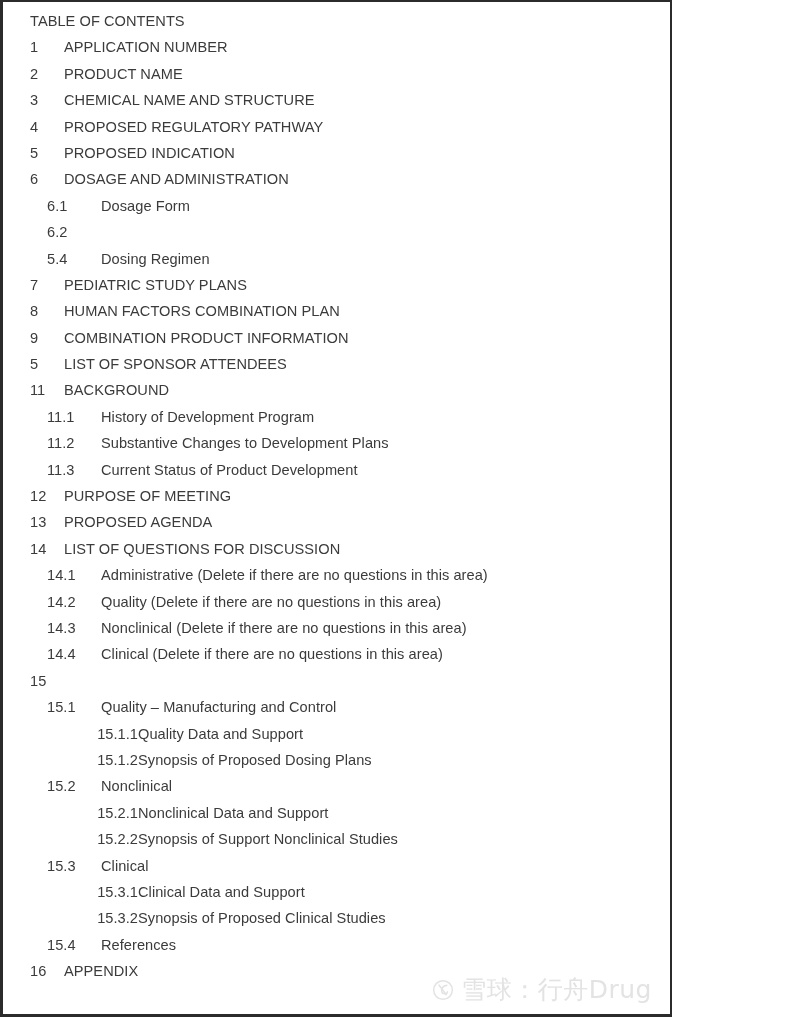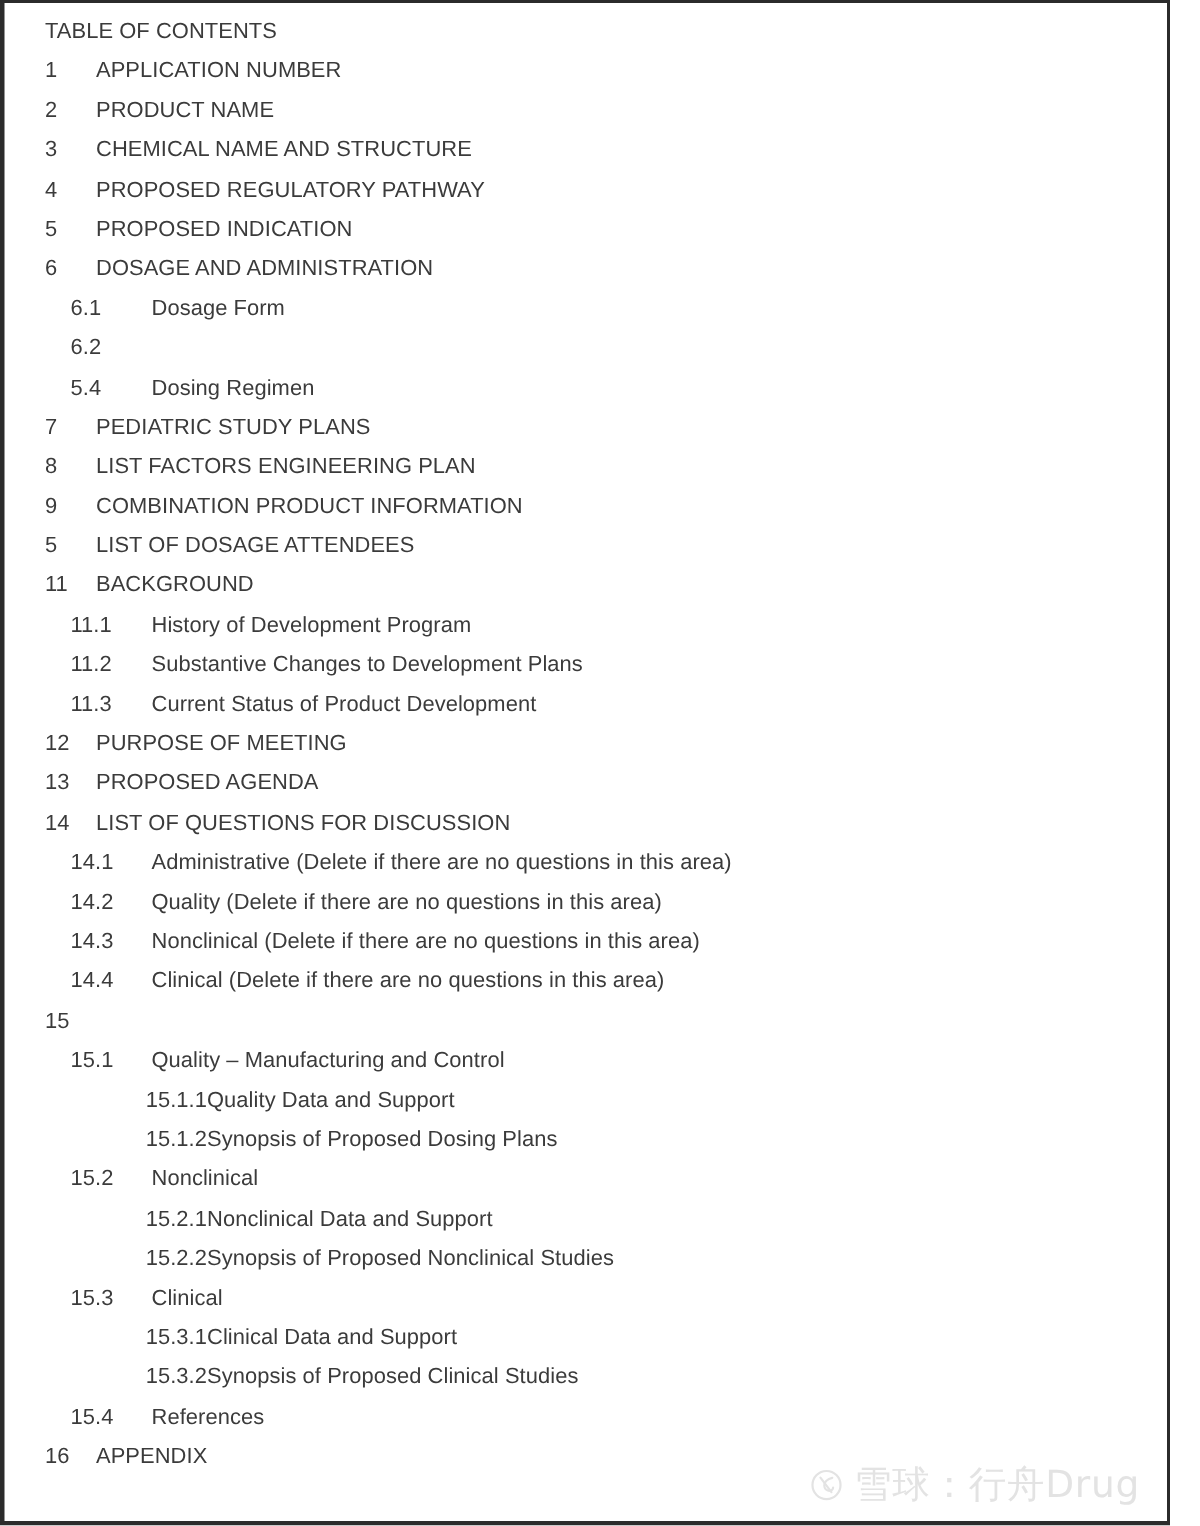--- a/index.html
+++ b/index.html
@@ -5,21 +5,21 @@
   html, body {
     margin: 0;
     padding: 0;
     background: #ffffff;
   }
   body {
     font-family: "Liberation Sans", sans-serif;
   }
   #page {
     position: relative;
-    width: 780px;
+    width: 672px;
     height: 1017px;
     box-sizing: border-box;
     background: #ffffff;
     border-left: 3px solid #2b2b2b;
     border-top: 2px solid #2b2b2b;
     border-right: 2px solid #2b2b2b;
     border-bottom: 3px solid #2b2b2b;
     overflow: hidden;
   }
   #toc {
@@ -132,29 +132,29 @@
       <div class="toc-row lvl-1">
         <span class="num">5.4</span>
         <span class="label">Dosing Regimen</span>
       </div>
       <div class="toc-row lvl-0">
         <span class="num">7</span>
         <span class="label">PEDIATRIC STUDY PLANS</span>
       </div>
       <div class="toc-row lvl-0">
         <span class="num">8</span>
-        <span class="label">LIST FACTORS ENGINEERING PLAN</span>
+        <span class="label">HUMAN FACTORS COMBINATION PLAN</span>
       </div>
       <div class="toc-row lvl-0">
         <span class="num">9</span>
         <span class="label">COMBINATION PRODUCT INFORMATION</span>
       </div>
       <div class="toc-row lvl-0">
         <span class="num">5</span>
-        <span class="label">LIST OF DOSAGE ATTENDEES</span>
+        <span class="label">LIST OF SPONSOR ATTENDEES</span>
       </div>
       <div class="toc-row lvl-0">
         <span class="num">11</span>
         <span class="label">BACKGROUND</span>
       </div>
       <div class="toc-row lvl-1">
         <span class="num">11.1</span>
         <span class="label">History of Development Program</span>
       </div>
       <div class="toc-row lvl-1">
@@ -211,21 +211,21 @@
       <div class="toc-row lvl-1">
         <span class="num">15.2</span>
         <span class="label">Nonclinical</span>
       </div>
       <div class="toc-row lvl-2">
         <span class="num">15.2.1</span>
         <span class="label">Nonclinical Data and Support</span>
       </div>
       <div class="toc-row lvl-2">
         <span class="num">15.2.2</span>
-        <span class="label">Synopsis of Proposed Nonclinical Studies</span>
+        <span class="label">Synopsis of Support Nonclinical Studies</span>
       </div>
       <div class="toc-row lvl-1">
         <span class="num">15.3</span>
         <span class="label">Clinical</span>
       </div>
       <div class="toc-row lvl-2">
         <span class="num">15.3.1</span>
         <span class="label">Clinical Data and Support</span>
       </div>
       <div class="toc-row lvl-2">

